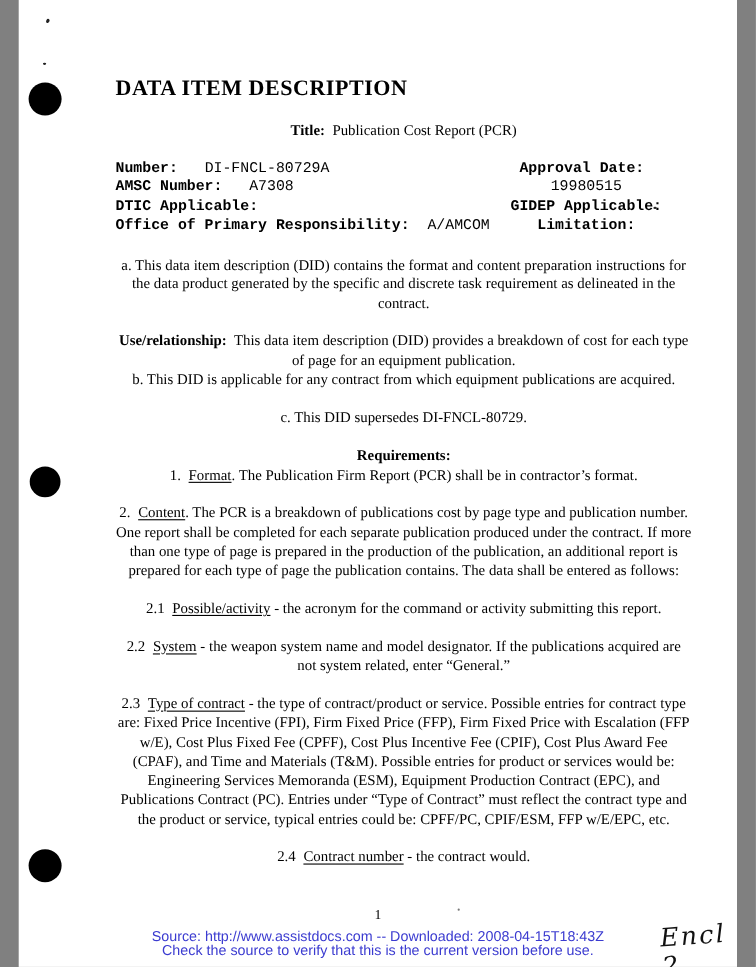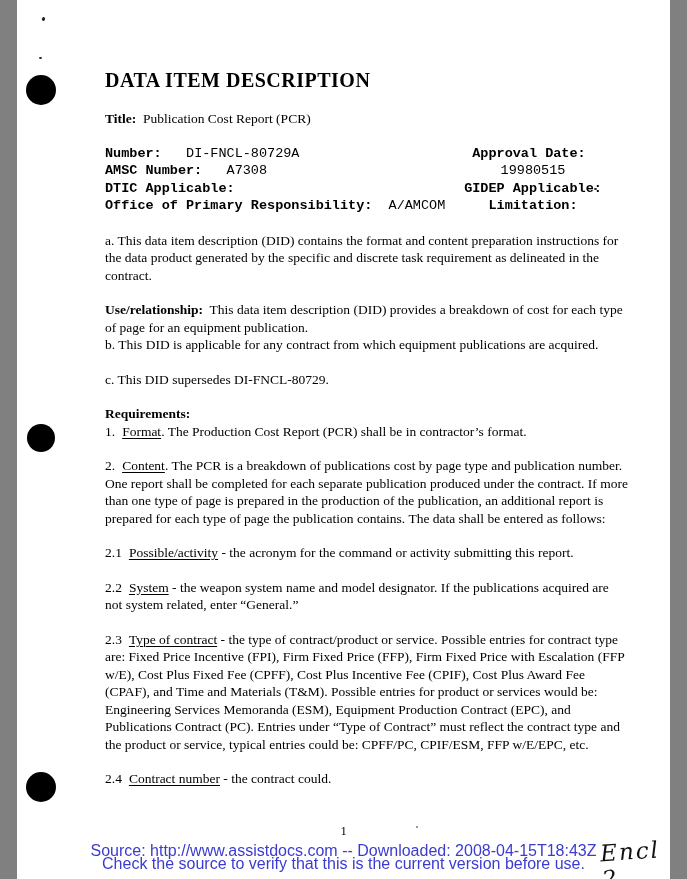--- a/index.html
+++ b/index.html
@@ -39,21 +39,21 @@
     font-size: 13.5px;
     line-height: 17.5px;
   }
   .doc-heading {
     font-size: 20px;
     font-weight: bold;
     letter-spacing: 0.5px;
     line-height: 24px;
     margin-bottom: 18px;
   }
-  .para { margin-bottom: 17px; }
+  .para { margin-bottom: 17px; text-align: center; }
   .para.flush { margin-bottom: 0; }
   b, .b { font-weight: bold; }
   .u { text-decoration: underline; text-underline-offset: 2px; }
   .fields { position: relative; font-family: Liberation Mono, monospace; }
   .col-right {
     position: absolute;
     left: 332px;
     top: 0;
     width: 192px;
     text-align: center;
@@ -68,21 +68,21 @@
     font-size: 12.5px;
     font-family: "Liberation Serif", serif;
   }
   .footer-source {
     position: absolute;
     top: 845px;
     left: 0;
     width: 100%;
     text-align: center;
     font-family: "Liberation Sans", sans-serif;
-    font-size: 16px;
+    font-size: 13px;
     line-height: 12.5px;
     color: #3b3bd0;
   }
   .handwritten {
     position: absolute;
     left: 584px;
     top: 838px;
     font-family: "DejaVu Serif", serif;
     font-style: italic;
     font-size: 23px;
@@ -125,31 +125,31 @@
     </div>
 
     <p class="para" style="margin-top:17px">a.  This data item description (DID) contains the format and content preparation instructions for the data product generated by the specific and discrete task requirement as delineated in the contract.</p>
 
     <p class="para flush"><b>Use/relationship:</b>&nbsp; <span>This data item description (DID) provides a breakdown of cost for each type of page for an equipment publication.</span></p>
     <p class="para">b.  This DID is applicable for any contract from which equipment publications are acquired.</p>
     <p class="para">c.  This DID supersedes DI-FNCL-80729.</p>
 
     <p class="para flush b">Requirements:</p>
 
-    <p class="para"><span class="num">1.</span><span class="u">Format</span><span>.  The Production Cost Report (PCR) shall be in contractor’s format.</span></p>
+    <p class="para"><span class="num">1.</span><span class="u">Format</span><span>.  The Publication Firm Report (PCR) shall be in contractor’s format.</span></p>
 
     <p class="para"><span class="num">2.</span><span class="u">Content</span><span>.  The PCR is a breakdown of publications cost by page type and publication number.  One report shall be completed for each separate publication produced under the contract.  If more than one type of page is prepared in the production of the publication, an additional report is prepared for each type of page the publication contains.  The data shall be entered as follows:</span></p>
 
     <p class="para"><span class="num">2.1</span><span class="u">Possible/activity</span><span> - the acronym for the command or activity submitting this report.</span></p>
 
     <p class="para"><span class="num">2.2</span><span class="u">System</span><span> -  the weapon system name and model designator.  If the publications acquired are not system related, enter “General.”</span></p>
 
     <p class="para"><span class="num">2.3</span><span class="u">Type of contract</span><span> - the type of contract/product or service.  Possible entries for contract type are:  Fixed Price Incentive (FPI), Firm Fixed Price (FFP), Firm Fixed Price with Escalation (FFP w/E),  Cost Plus Fixed Fee (CPFF), Cost Plus Incentive Fee (CPIF), Cost Plus Award Fee (CPAF), and Time and Materials (T&amp;M).  Possible entries for product or services would be:  Engineering Services Memoranda (ESM), Equipment Production Contract (EPC), and Publications Contract (PC).  Entries under “Type of Contract” must reflect the contract type and the product or service, typical entries could be:  CPFF/PC, CPIF/ESM, FFP w/E/EPC, etc.</span></p>
 
-    <p class="para"><span class="num">2.4</span><span class="u">Contract number</span><span> - the contract could.</span></p>
+    <p class="para"><span class="num">2.4</span><span class="u">Contract number</span><span> - the contract would.</span></p>
 
   </div>
 
   <div class="footer-pagenum">1</div>
 
   <div class="footer-source">
     <div>Source: http://www.assistdocs.com -- Downloaded: 2008-04-15T18:43Z</div>
     <div>Check the source to verify that this is the current version before use.</div>
   </div>
 

